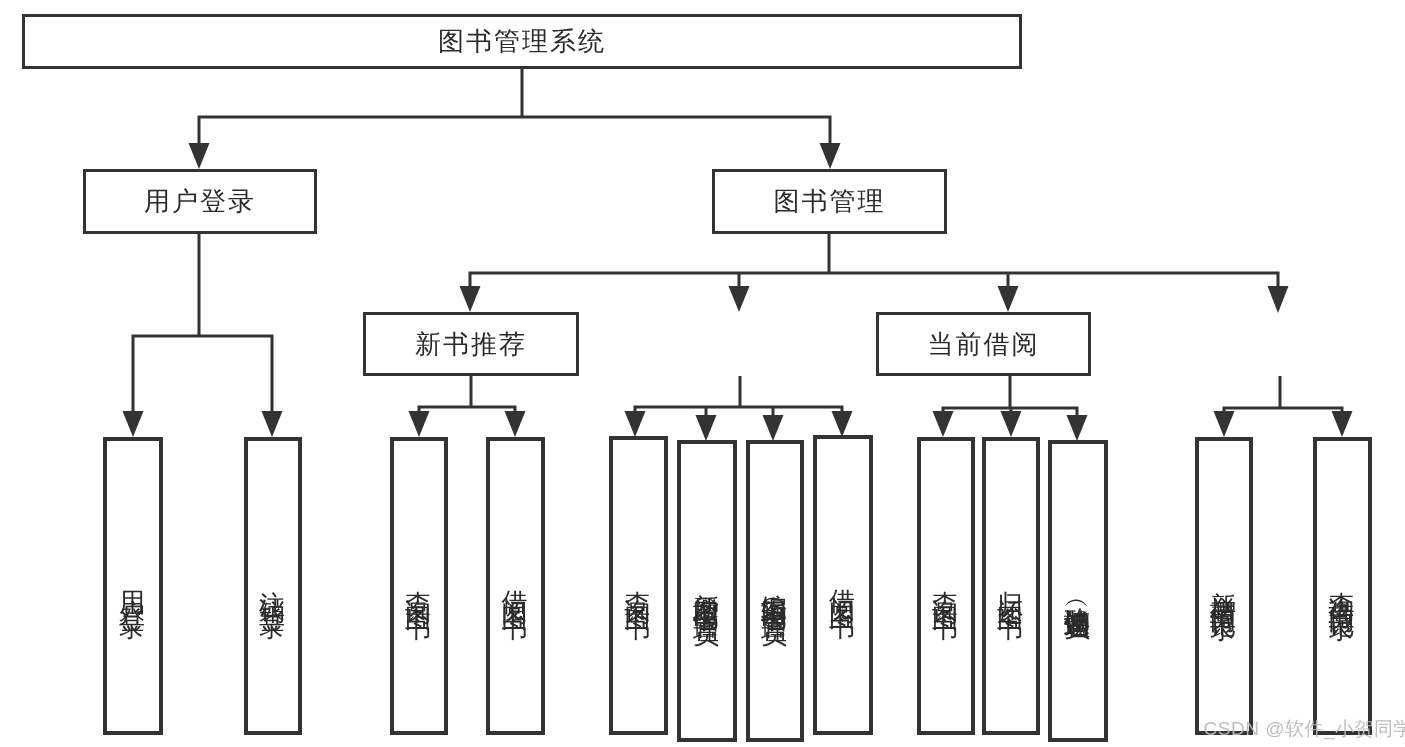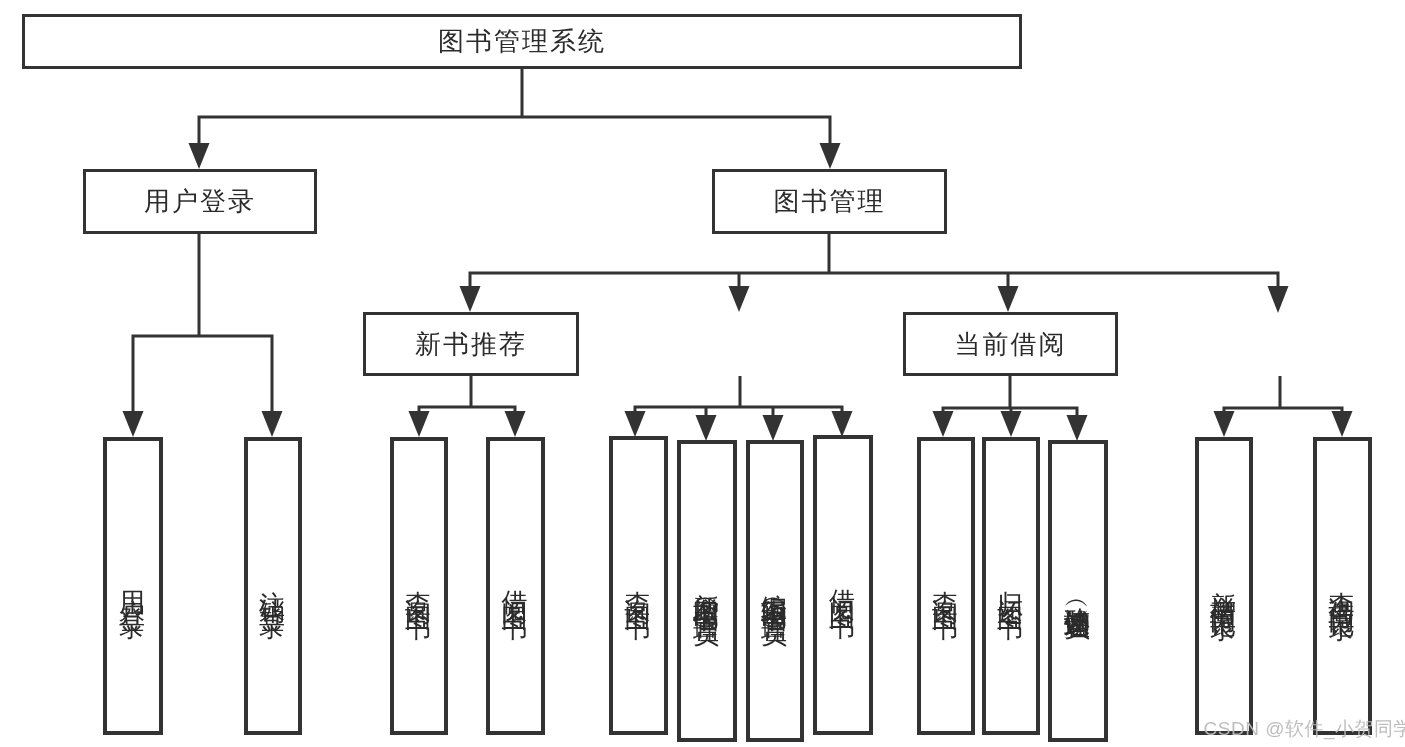--- a/index.html
+++ b/index.html
@@ -102,21 +102,21 @@
   <div class="node" style="left:83px;top:169px;width:234px;height:65px">
     <span class="hlabel">用户登录</span>
   </div>
   <div class="node" style="left:712px;top:169px;width:235px;height:65px">
     <span class="hlabel">图书管理</span>
   </div>
 
   <div class="node" style="left:363px;top:312px;width:216px;height:64px">
     <span class="hlabel">新书推荐</span>
   </div>
-  <div class="node" style="left:903px;top:312px;width:215px;height:64px">
+  <div class="node" style="left:876px;top:312px;width:215px;height:64px">
     <span class="hlabel">当前借阅</span>
   </div>
 
   <div class="node leaf" style="left:103px;top:437px;width:60px;height:298px">
     <span class="vlabel sp8">用户登录</span>
   </div>
   <div class="node leaf" style="left:244px;top:437px;width:58px;height:298px">
     <span class="vlabel sp8">注销登录</span>
   </div>
 

